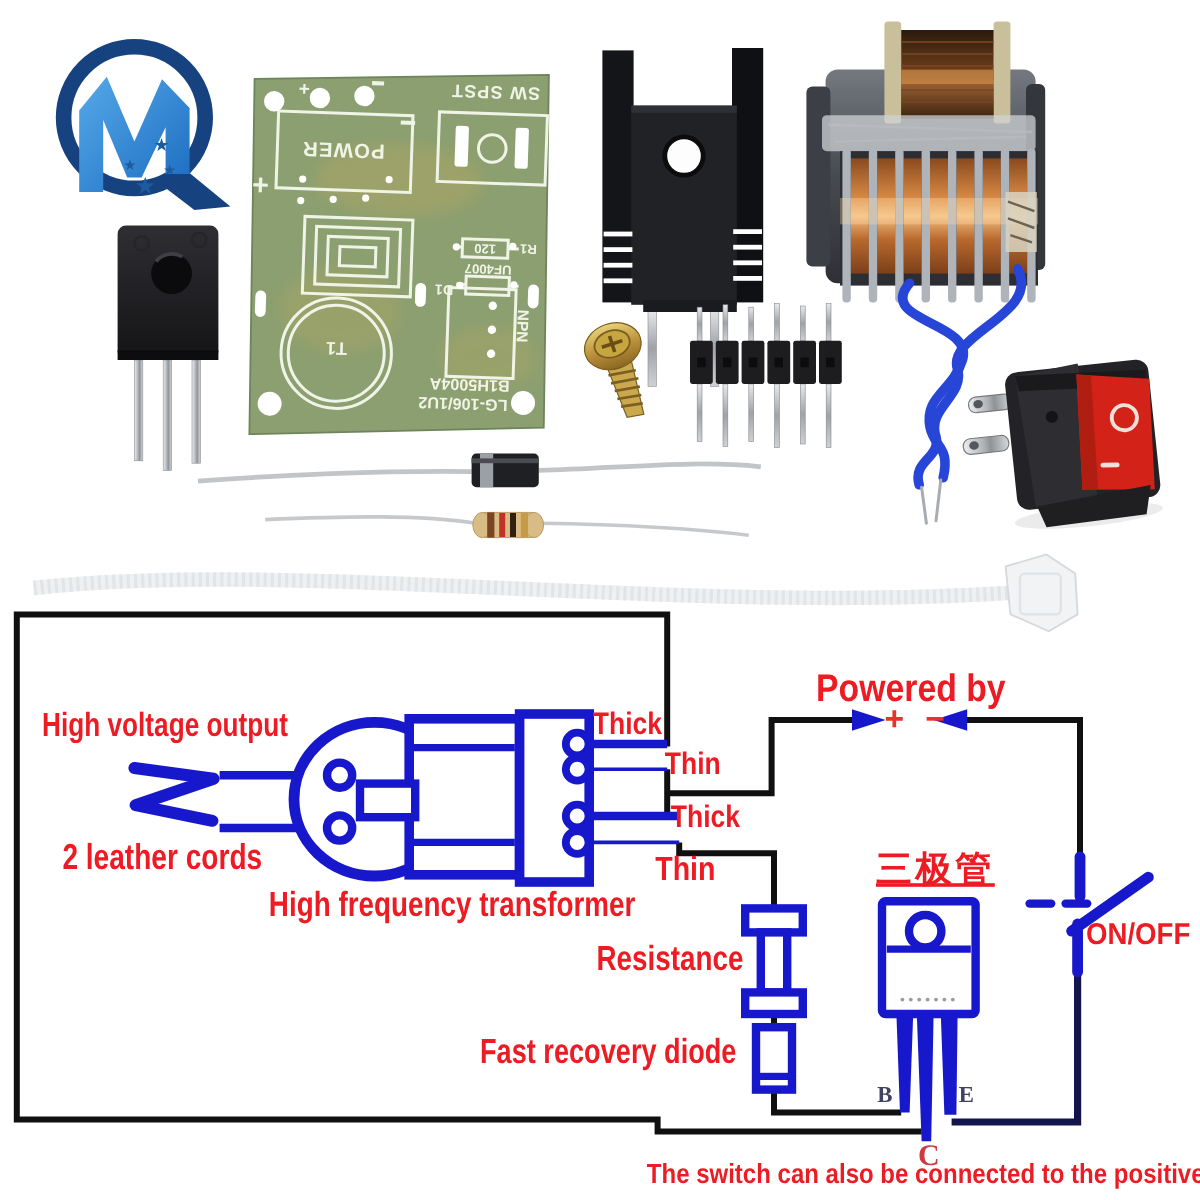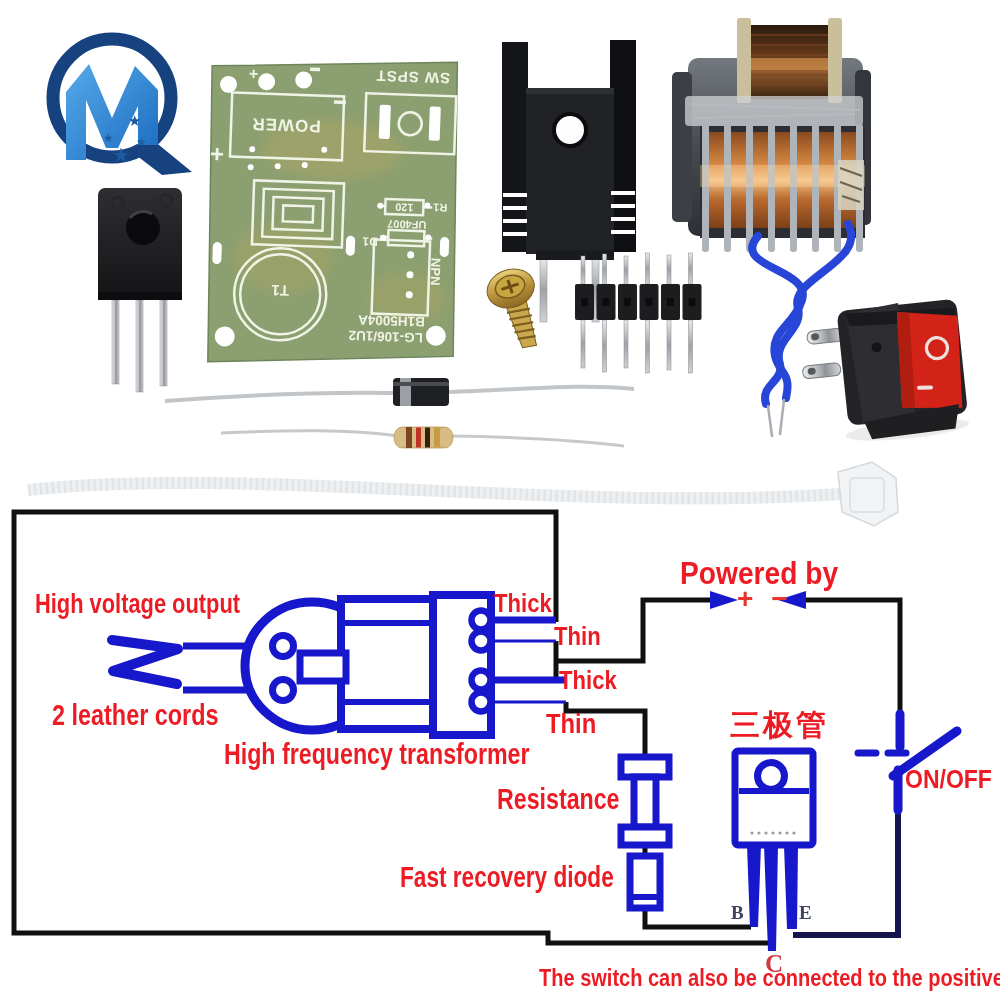--- a/index.html
+++ b/index.html
@@ -397,20 +397,20 @@
 <div class="lbl" style="left:52px;top:700px;font-size:30px;transform:scaleX(0.78);">2 leather cords</div>
 <div class="lbl" style="left:224px;top:740px;font-size:29px;transform:scaleX(0.80);">High frequency transformer</div>
 <div class="lbl" style="left:494px;top:590px;font-size:26px;transform:scaleX(0.85);">Thick</div>
 <div class="lbl" style="left:554px;top:623px;font-size:26px;transform:scaleX(0.85);">Thin</div>
 <div class="lbl" style="left:559px;top:667px;font-size:26px;transform:scaleX(0.85);">Thick</div>
 <div class="lbl" style="left:546px;top:710px;font-size:28px;transform:scaleX(0.85);">Thin</div>
 <div class="lbl" style="left:497px;top:785px;font-size:29px;transform:scaleX(0.80);">Resistance</div>
 <div class="lbl" style="left:400px;top:863px;font-size:29px;transform:scaleX(0.78);">Fast recovery diode</div>
 <div class="lbl" style="left:680px;top:557px;font-size:32px;transform:scaleX(0.88);">Powered by</div>
 <div class="lbl" style="left:737px;top:585px;font-size:28px;color:#e8332c;letter-spacing:5px;">+ −</div>
-<div class="lbl" style="left:730px;top:710px;font-size:30px;letter-spacing:3px;">三极管</div>
+<div class="lbl" style="left:730px;top:710px;font-size:30px;letter-spacing:3px;text-decoration:underline;">三极管</div>
 <div class="lbl" style="left:905px;top:767px;font-size:25px;transform:scaleX(0.92);">ON/OFF</div>
 <div class="lbl serif" style="left:731px;top:903px;font-size:19px;color:#3f4263;">B</div>
 <div class="lbl serif" style="left:799px;top:903px;font-size:19px;color:#3f4263;">E</div>
 <div class="lbl serif" style="left:765px;top:951px;font-size:25px;color:#cf3a42;">C</div>
 <div class="lbl" style="left:539px;top:967px;font-size:23px;transform:scaleX(0.87);">The switch can also be connected to the positive</div>
 
 </div>
 
 </body></html>

